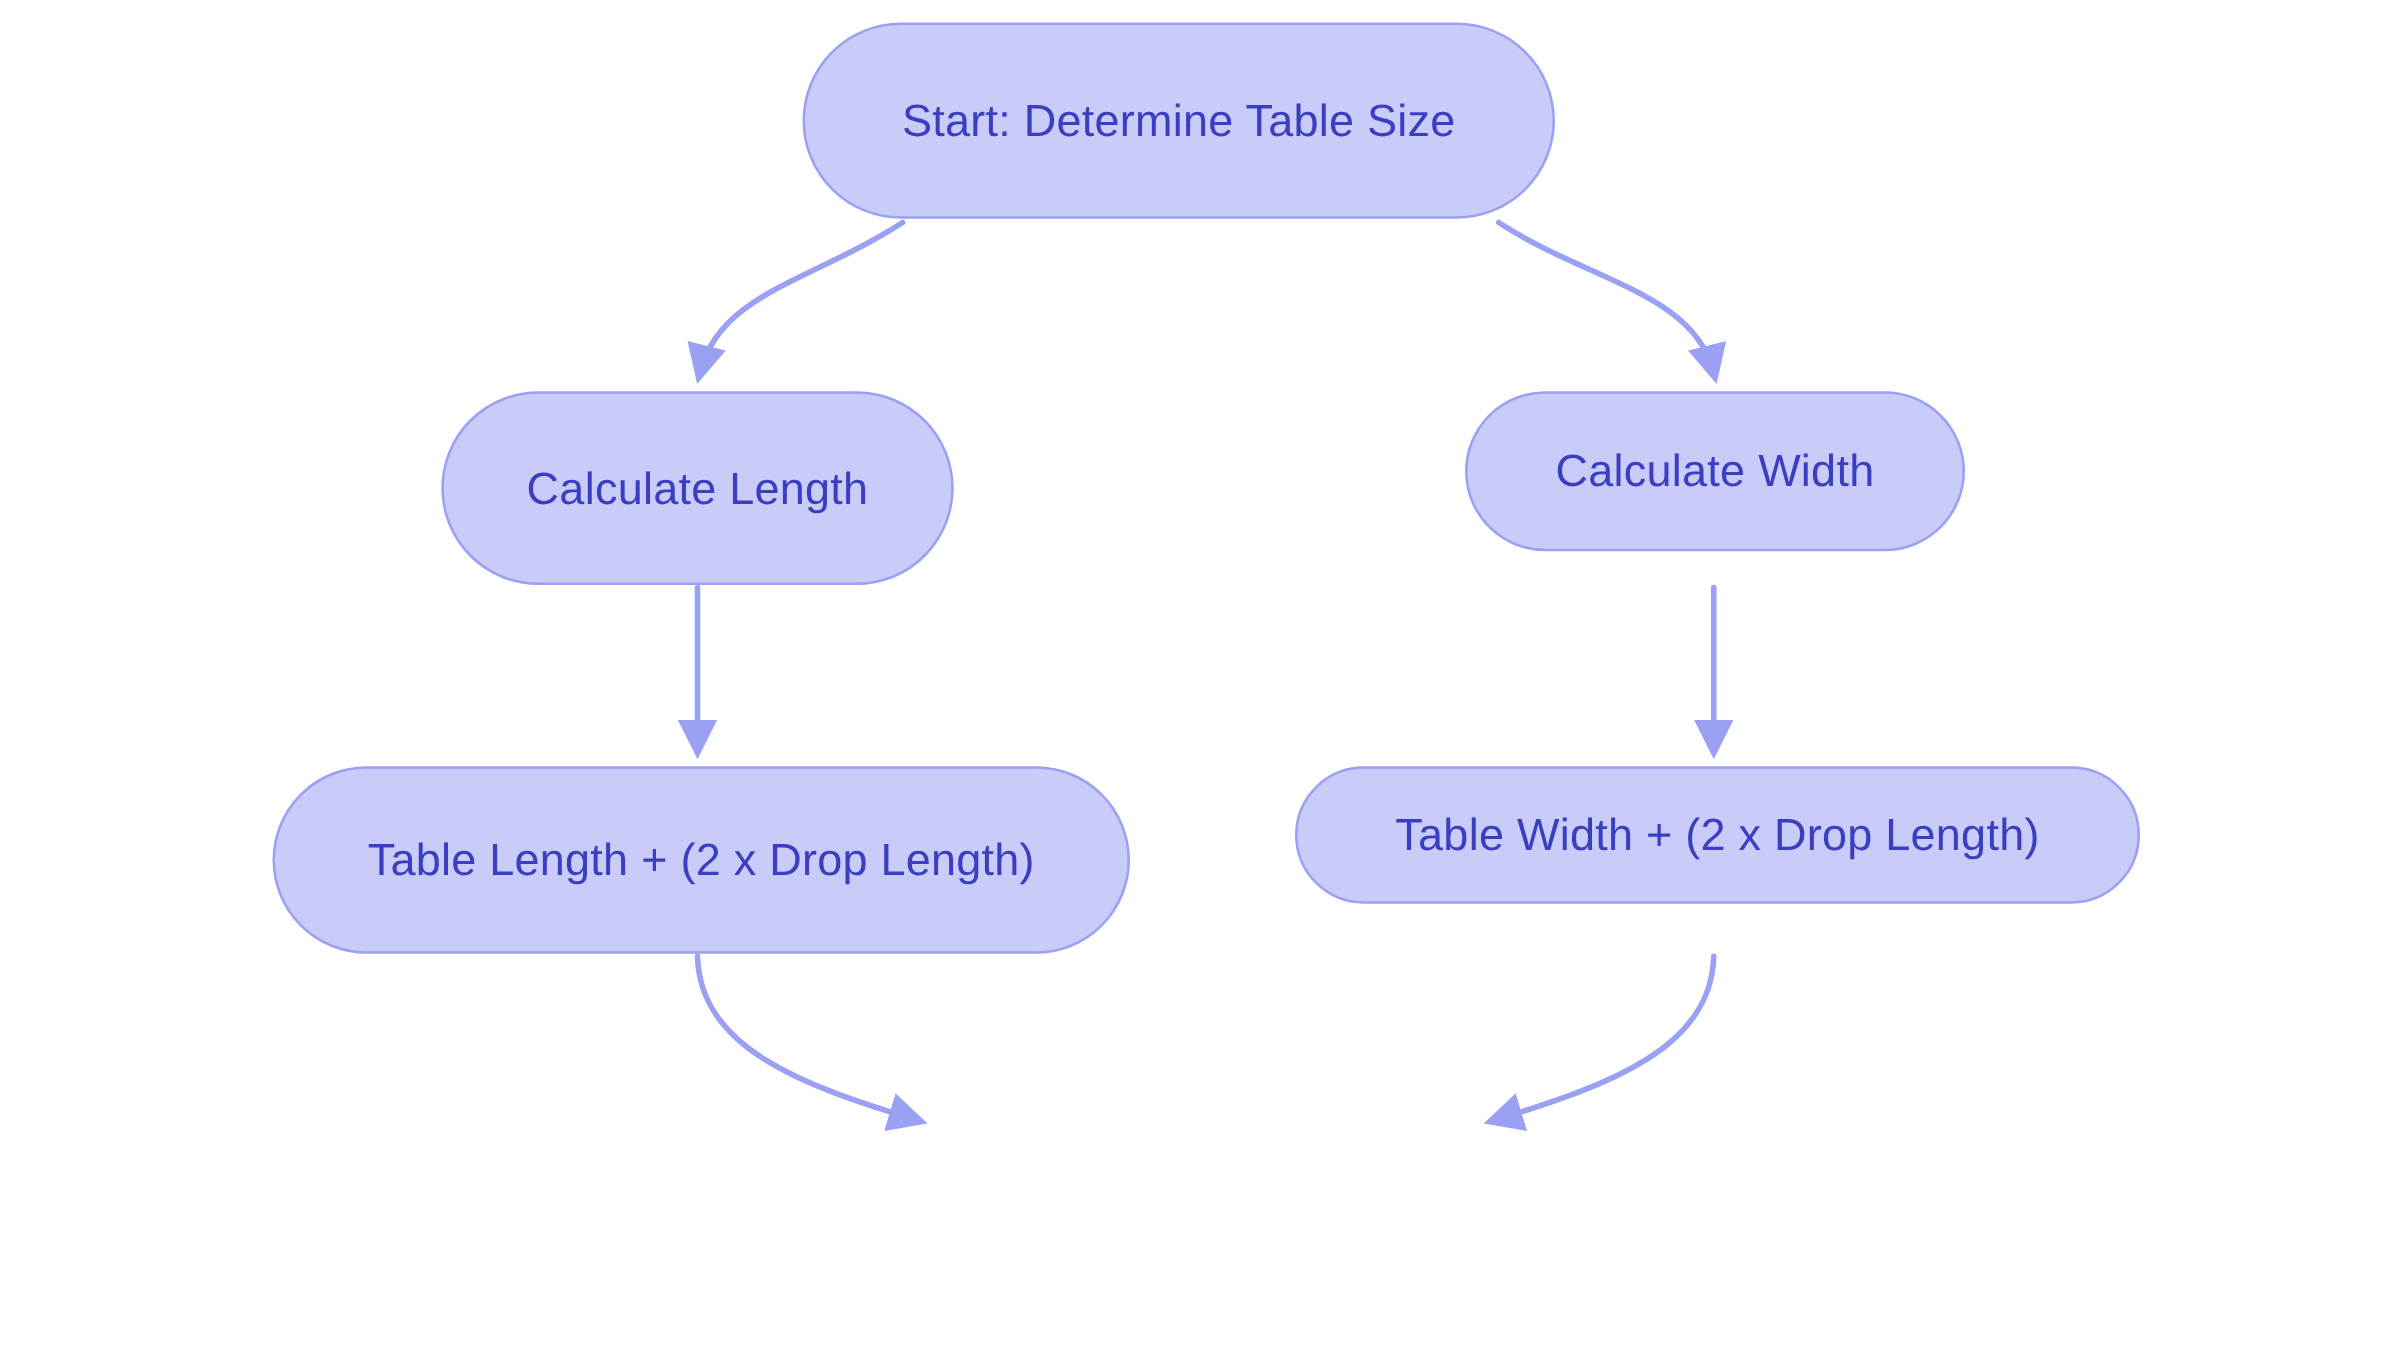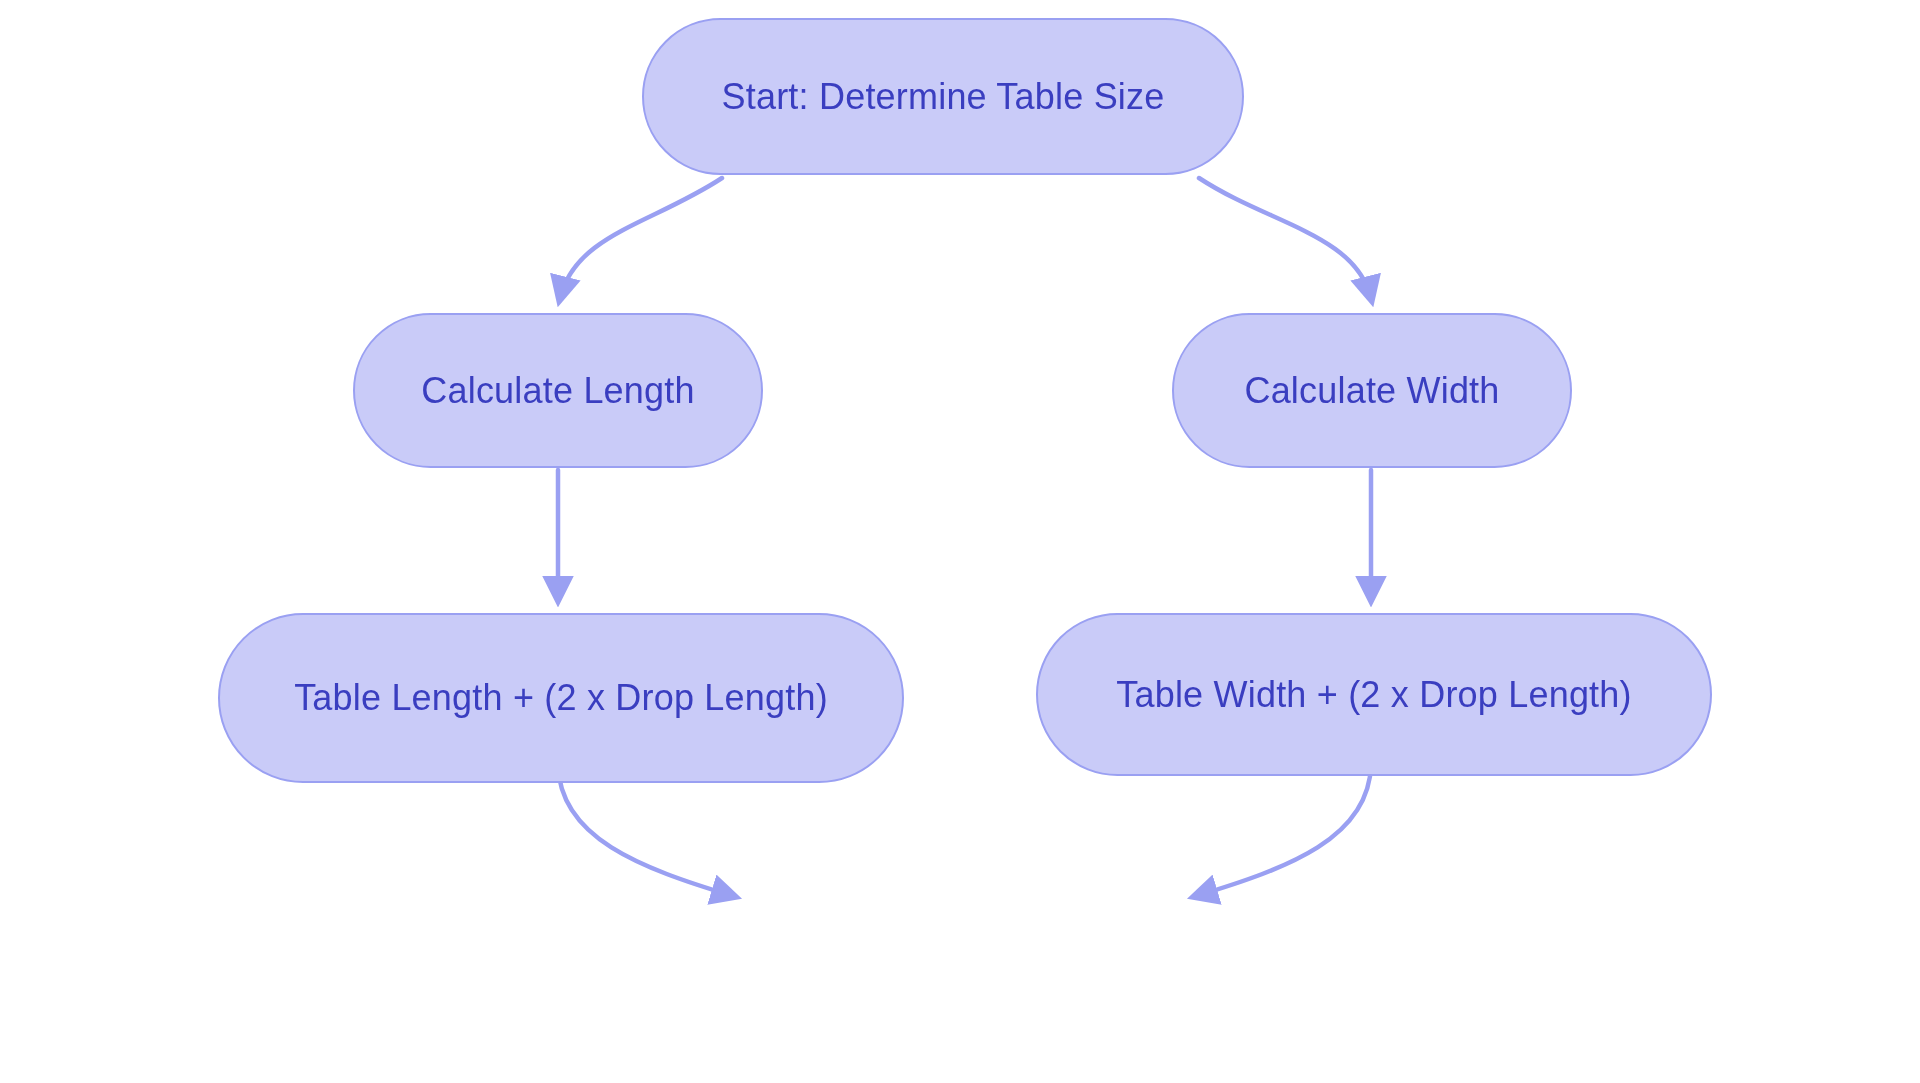--- a/index.html
+++ b/index.html
@@ -43,23 +43,23 @@
     border: 2.5px solid var(--node-border, #9aa0f2);
     border-radius: 999px;
     color: var(--node-text, #3a3ec0);
     font-size: 36px;
     letter-spacing: 0.2px;
     text-align: center;
     white-space: nowrap;
   }
   #node-start          { left: 642px;  top: 18px;  width: 602px; height: 157px; }
   #node-calc-length    { left: 353px;  top: 313px; width: 410px; height: 155px; align-items: center; }
-  #node-calc-width     { left: 1172px; top: 313px; width: 400px; height: 155px; }
-  #node-formula-length { left: 218px;  top: 613px; width: 686px; height: 170px; }
-  #node-formula-width  { left: 1036px; top: 613px; width: 676px; height: 163px; }
+  #node-calc-width     { left: 1172px; top: 313px; width: 400px; height: 128px; }
+  #node-formula-length { left: 218px;  top: 613px; width: 686px; height: 150px; }
+  #node-formula-width  { left: 1036px; top: 613px; width: 676px; height: 110px; }
   #node-result         { left: 732px;  top: 902px; width: 465px; height: 155px; }
 </style>
 </head>
 <body>
 
 <div class="canvas">
 
   <svg class="edges" width="1920" height="1083" viewBox="0 0 1920 1083" aria-hidden="true">
     <defs>
       <marker id="arrow" viewBox="0 0 10 10" refX="7" refY="5" markerWidth="7" markerHeight="7" orient="auto-start-reverse">

